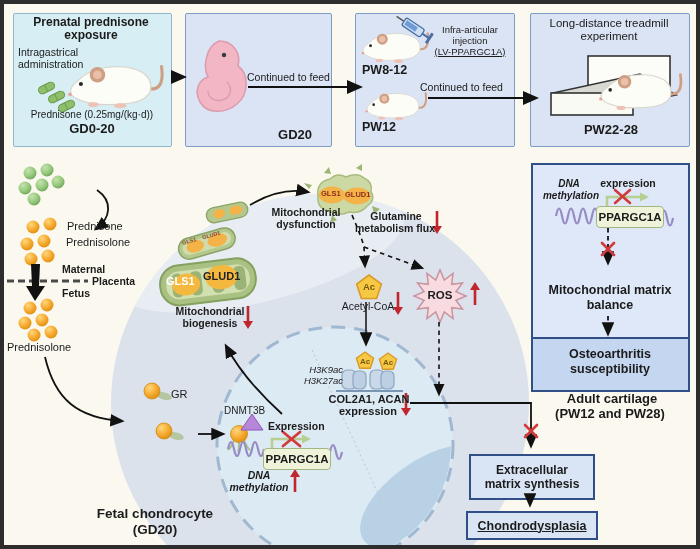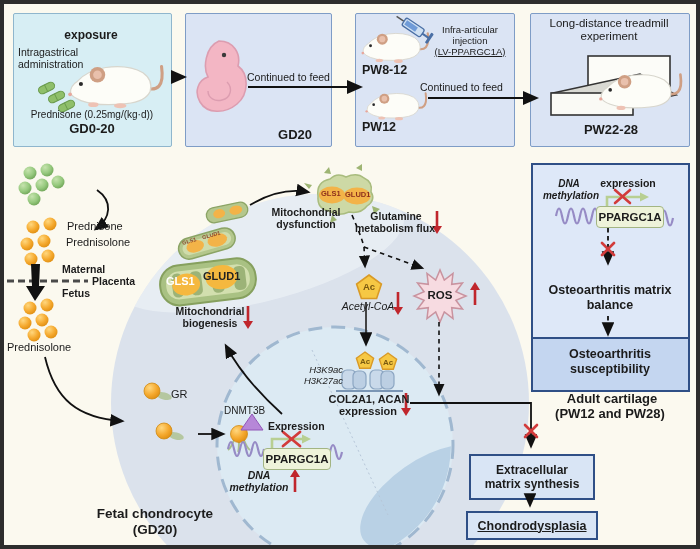--- a/index.html
+++ b/index.html
@@ -315,20 +315,21 @@
     <ellipse cx="30" cy="51" rx="5" ry="2.3" fill="#eec2b4"></ellipse>
   </svg>
 
   <div class="generef" style="left:263px;top:448px;width:66px;height:20px;">
     <span>PPARGC1A</span>
   </div>
   <div class="generef" style="left:596px;top:206px;width:66px;height:20px;">
     <span>PPARGC1A</span>
   </div>
 
+  <div class="t b ctr" style="left:91px;top:16px;font-size:12px;">Prenatal prednisone</div>
   <div class="t b ctr" style="left:91px;top:29px;font-size:12px;">exposure</div>
   <div class="t" style="left:18px;top:46px;">Intragastrical</div>
   <div class="t" style="left:18px;top:58px;">administration</div>
   <div class="t ctr" style="left:92px;top:109px;font-size:10px;">Prednisone (0.25mg/(kg·d))</div>
   <div class="t b ctr" style="left:92px;top:122px;font-size:13px;">GD0-20</div>
 
   <div class="t" style="left:247px;top:71px;">Continued to feed</div>
   <div class="t b ctr" style="left:263px;top:128px;font-size:13px;margin-left:32px;">GD20</div>
 
   <div class="t ctr" style="left:470px;top:25px;font-size:9.5px;">Infra-articular</div>
@@ -356,40 +357,40 @@
   <div class="t b" style="left:202px;top:232px;font-size:5.5px;color:#8d4a2f;transform:rotate(-16deg);">GLUD1</div>
   <div class="t b" style="left:321px;top:190px;font-size:7.5px;color:#8d2f1c;">GLS1</div>
   <div class="t b" style="left:345px;top:191px;font-size:7.5px;color:#8d2f1c;">GLUD1</div>
   <div class="t b ctr" style="left:210px;top:305px;">Mitochondrial</div>
   <div class="t b ctr" style="left:210px;top:317px;">biogenesis</div>
   <div class="t b ctr" style="left:306px;top:206px;">Mitochondrial</div>
   <div class="t b ctr" style="left:306px;top:218px;">dysfunction</div>
   <div class="t b ctr" style="left:396px;top:210px;">Glutamine</div>
   <div class="t b ctr" style="left:395px;top:222px;">metabolism flux</div>
   <div class="t b ctr" style="left:369px;top:282px;font-size:9.5px;color:#7a5a10;">Ac</div>
-  <div class="t ctr" style="left:368px;top:300px;font-style:italic;">Acetyl-CoA</div>
+  <div class="t ctr" style="left:368px;top:300px;">Acetyl-CoA</div>
   <div class="t b ctr" style="left:440px;top:289px;font-size:11.5px;">ROS</div>
 
   <div class="t i" style="left:343px;top:365px;font-size:9.5px;transform:translateX(-100%);">H3K9ac</div>
   <div class="t i" style="left:343px;top:376px;font-size:9.5px;transform:translateX(-100%);">H3K27ac</div>
   <div class="t b ctr" style="left:365px;top:357px;font-size:8px;color:#7a5a10;">Ac</div>
   <div class="t b ctr" style="left:388px;top:358px;font-size:8px;color:#7a5a10;">Ac</div>
   <div class="t b ctr" style="left:369px;top:393px;font-size:11px;">COL2A1, ACAN</div>
   <div class="t b ctr" style="left:368px;top:405px;font-size:11px;">expression</div>
   <div class="t" style="left:224px;top:405px;font-size:10px;">DNMT3B</div>
   <div class="t b" style="left:268px;top:420px;">Expression</div>
   <div class="t b i ctr" style="left:259px;top:469px;">DNA</div>
   <div class="t b i ctr" style="left:259px;top:481px;">methylation</div>
   <div class="t b ctr" style="left:155px;top:506px;font-size:13.5px;">Fetal chondrocyte</div>
   <div class="t b ctr" style="left:155px;top:522px;font-size:13.5px;">(GD20)</div>
 
   <div class="t b i ctr" style="left:569px;top:178px;font-size:10px;">DNA</div>
   <div class="t b i ctr" style="left:571px;top:190px;font-size:10px;">methylation</div>
   <div class="t b ctr" style="left:628px;top:177px;">expression</div>
-  <div class="t b ctr" style="left:610px;top:283px;font-size:12.5px;">Osteoarthritis matrix</div>
+  <div class="t b ctr" style="left:610px;top:283px;font-size:12.5px;">Mitochondrial matrix</div>
   <div class="t b ctr" style="left:610px;top:298px;font-size:12.5px;">balance</div>
   <div class="t b ctr" style="left:610px;top:347px;font-size:12.5px;">Osteoarthritis</div>
   <div class="t b ctr" style="left:610px;top:362px;font-size:12.5px;">susceptibility</div>
   <div class="t b ctr" style="left:612px;top:392px;font-size:13px;">Adult cartilage</div>
   <div class="t b ctr" style="left:610px;top:407px;font-size:13px;">(PW12 and PW28)</div>
 
   <div class="frame"></div>
 </div>
 
 </body></html>

